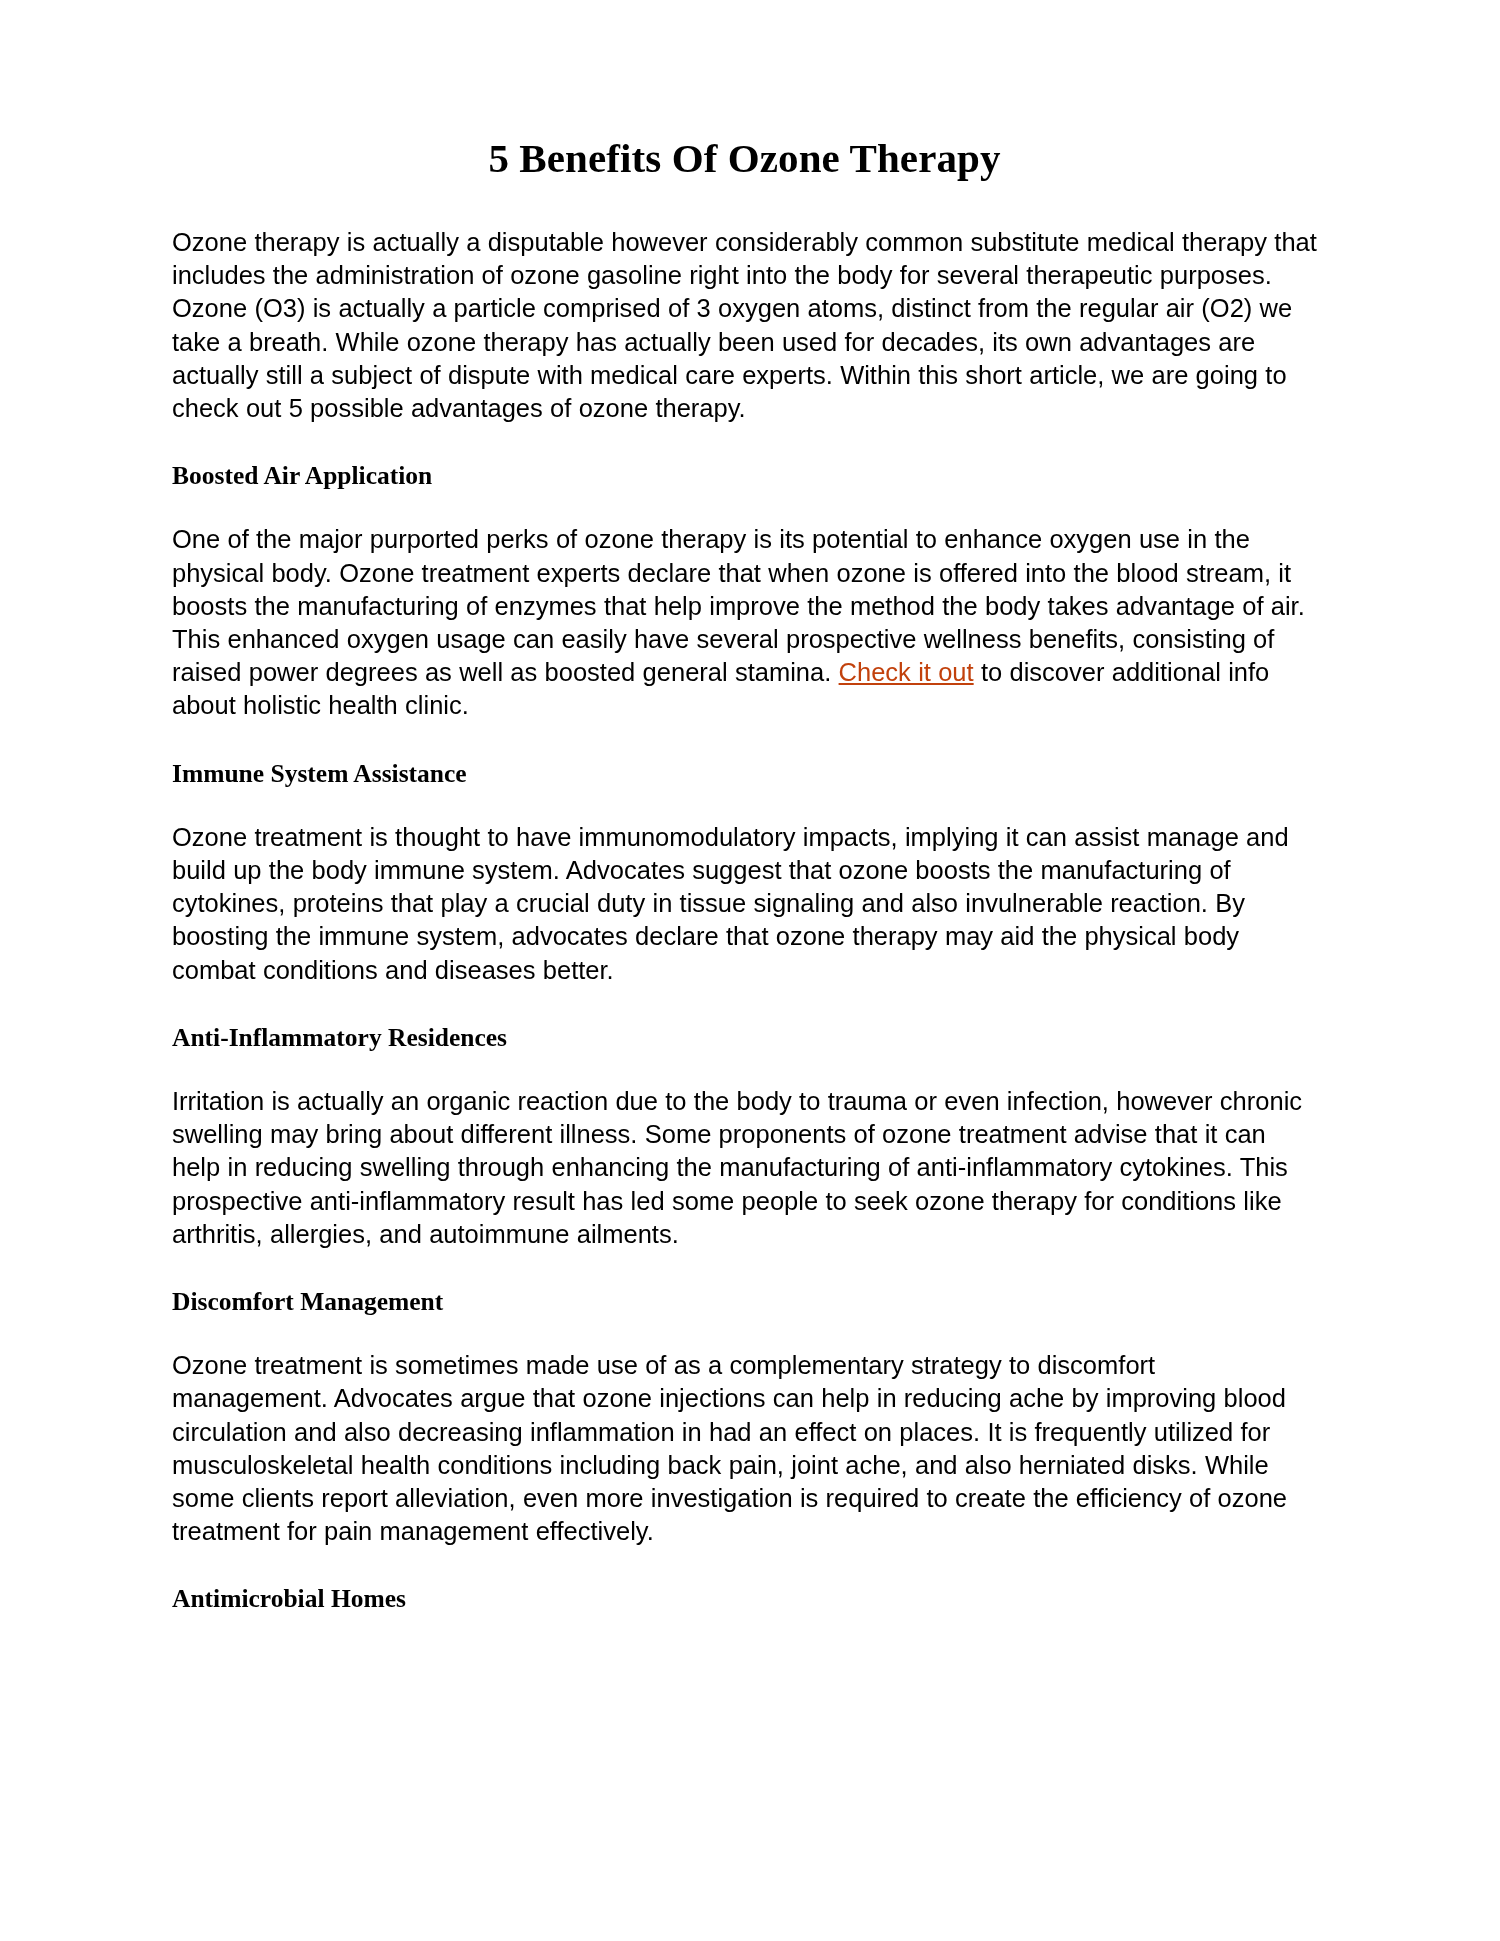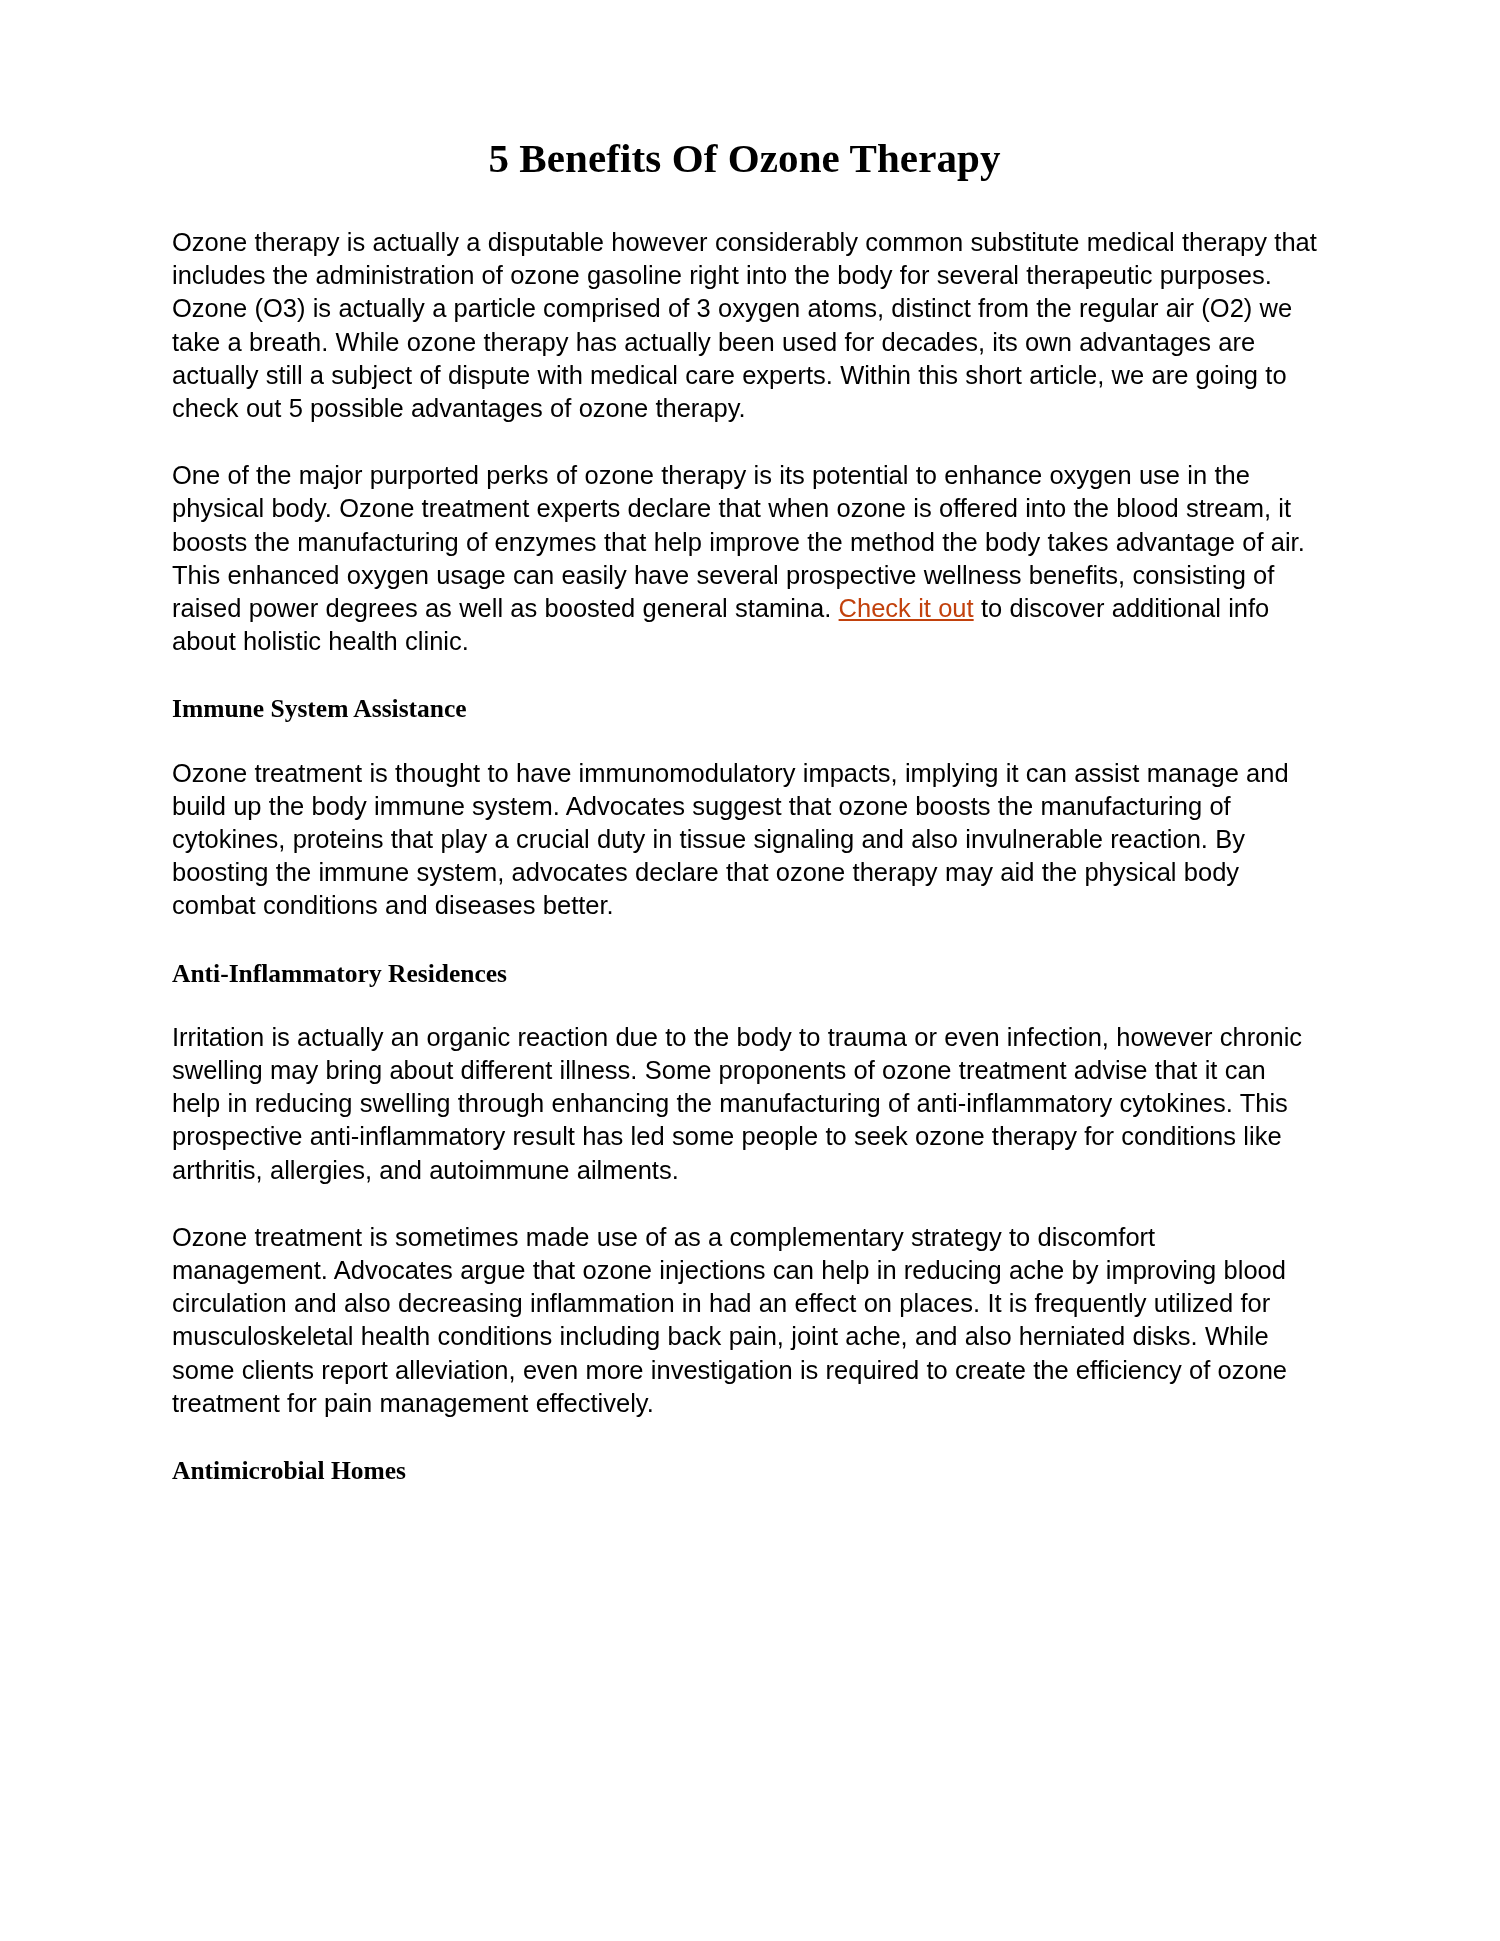--- a/index.html
+++ b/index.html
@@ -59,30 +59,32 @@
 </head>
 <body>
 
 <div class="page">
   <div class="content">
 
     <h1 class="doc-title">5 Benefits Of Ozone Therapy</h1>
 
     <p class="para">Ozone therapy is actually a disputable however considerably common substitute medical therapy that includes the administration of ozone gasoline right into the body for several therapeutic purposes. Ozone (O3) is actually a particle comprised of 3 oxygen atoms, distinct from the regular air (O2) we take a breath. While ozone therapy has actually been used for decades, its own advantages are actually still a subject of dispute with medical care experts. Within this short article, we are going to check out 5 possible advantages of ozone therapy.</p>
 
+    <h2 class="section-heading">Boosted Air Application</h2>
 
     <p class="para"><span>One of the major purported perks of ozone therapy is its potential to enhance oxygen use in the physical body. Ozone treatment experts declare that when ozone is offered into the blood stream, it boosts the manufacturing of enzymes that help improve the method the body takes advantage of air. This enhanced oxygen usage can easily have several prospective wellness benefits, consisting of raised power degrees as well as boosted general stamina. </span><a class="doclink" href="#">Check it out</a><span> to discover additional info about holistic health clinic.</span></p>
 
     <h2 class="section-heading">Immune System Assistance</h2>
 
     <p class="para">Ozone treatment is thought to have immunomodulatory impacts, implying it can assist manage and build up the body immune system. Advocates suggest that ozone boosts the manufacturing of cytokines, proteins that play a crucial duty in tissue signaling and also invulnerable reaction. By boosting the immune system, advocates declare that ozone therapy may aid the physical body combat conditions and diseases better.</p>
 
     <h2 class="section-heading">Anti-Inflammatory Residences</h2>
 
     <p class="para">Irritation is actually an organic reaction due to the body to trauma or even infection, however chronic swelling may bring about different illness. Some proponents of ozone treatment advise that it can help in reducing swelling through enhancing the manufacturing of anti-inflammatory cytokines. This prospective anti-inflammatory result has led some people to seek ozone therapy for conditions like arthritis, allergies, and autoimmune ailments.</p>
 
+    <h2 class="section-heading">Discomfort Management</h2>
 
     <p class="para">Ozone treatment is sometimes made use of as a complementary strategy to discomfort management. Advocates argue that ozone injections can help in reducing ache by improving blood circulation and also decreasing inflammation in had an effect on places. It is frequently utilized for musculoskeletal health conditions including back pain, joint ache, and also herniated disks. While some clients report alleviation, even more investigation is required to create the efficiency of ozone treatment for pain management effectively.</p>
 
     <h2 class="section-heading para-last">Antimicrobial Homes</h2>
 
   </div>
 </div>
 
 </body></html>

